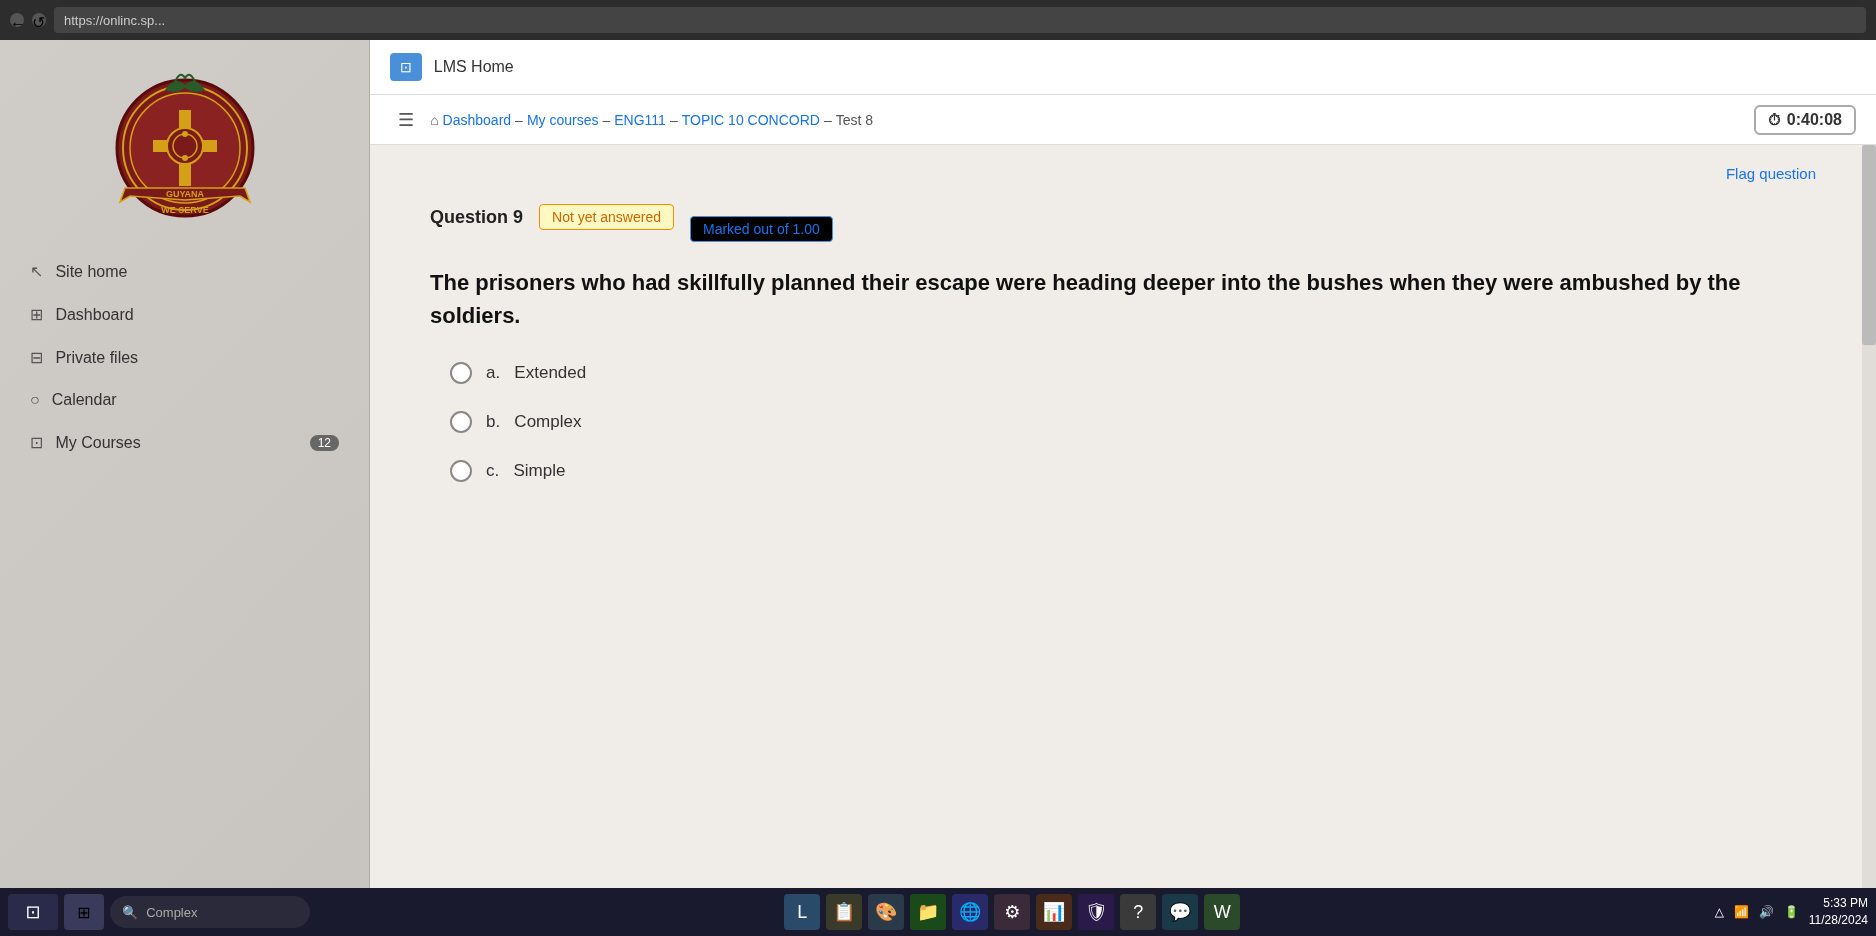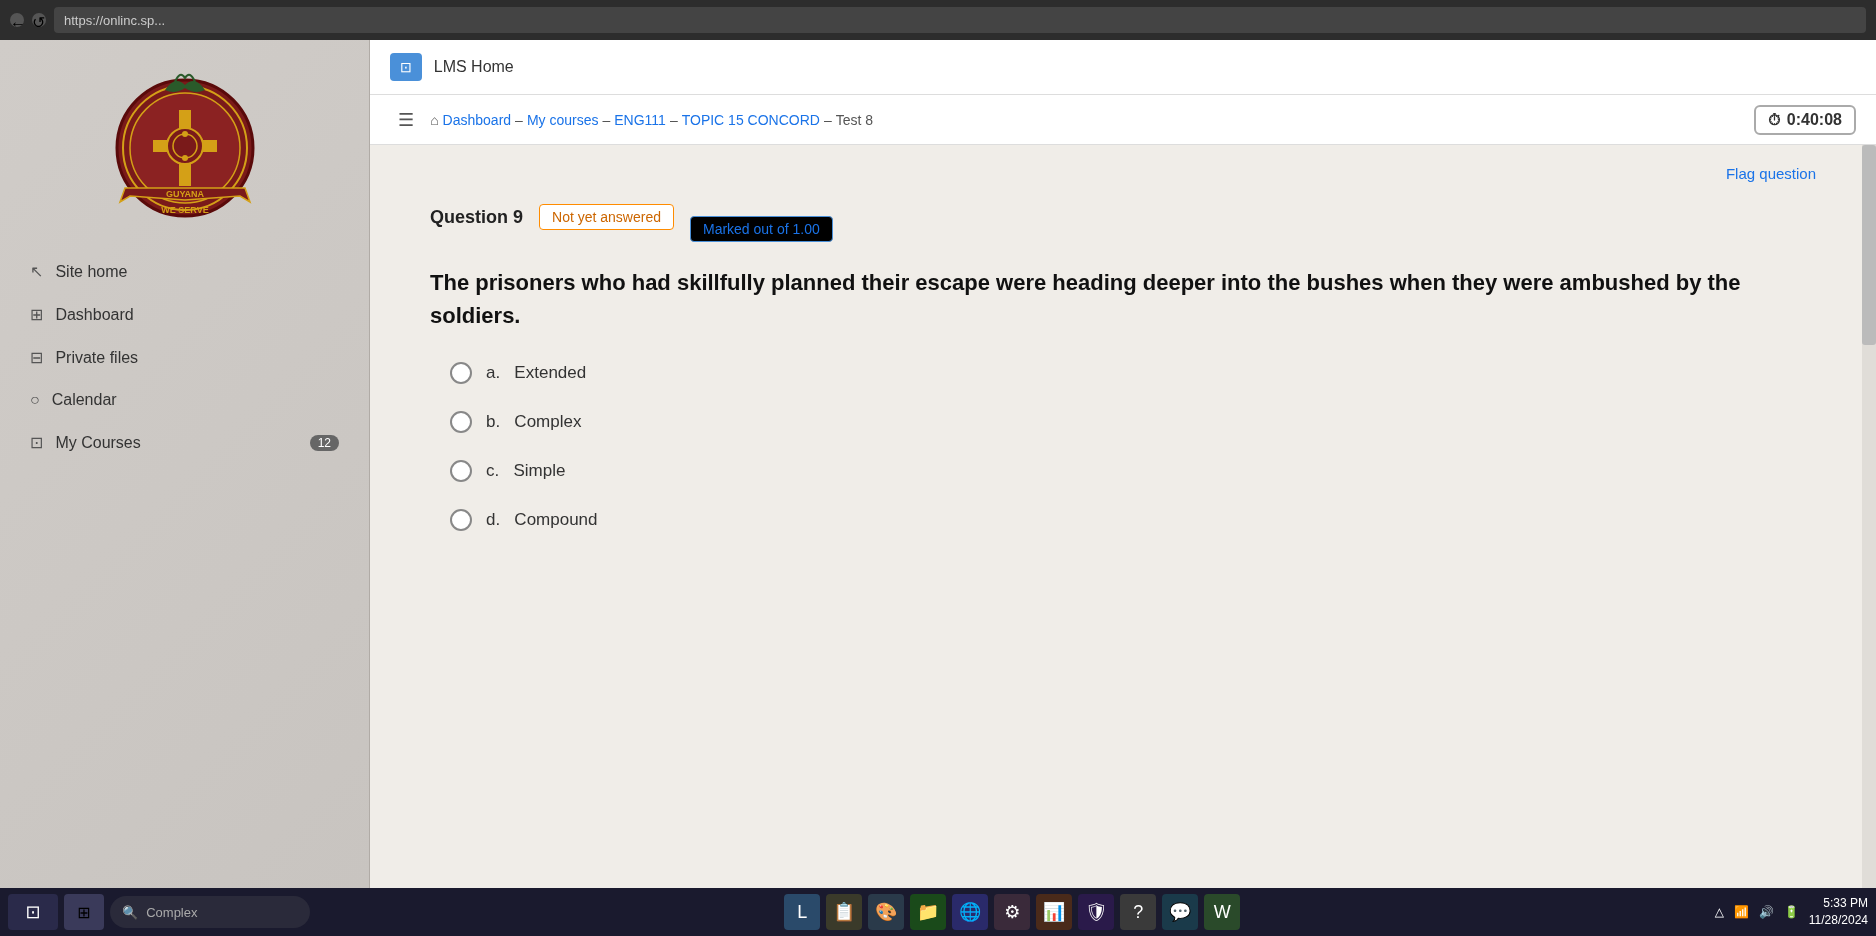--- a/index.html
+++ b/index.html
@@ -210,21 +210,21 @@
       gap: 16px;
       margin-bottom: 24px;
     }
     .question-label {
       font-size: 18px;
       font-weight: bold;
       color: #222;
       text-align: right;
     }
     .status-badge {
-      background: #ffffff;
+      background: #fef9c3;
       border: 1px solid #ff8c00;
       color: #cc6600;
       padding: 4px 12px;
       border-radius: 4px;
       font-size: 14px;
     }
     .marked-badge {
       background: #000000;
       border: 1px solid #4a90d9;
       color: #1a73e8;
@@ -454,21 +454,21 @@
       <div class="breadcrumb-left">
         <span class="hamburger">☰</span>
         <div class="breadcrumb-text">
           <span>⌂</span>
           <a>Dashboard</a>
           <span>–</span>
           <a>My courses</a>
           <span>–</span>
           <a>ENG111</a>
           <span>–</span>
-          <a>TOPIC 15 CONCORD</a>
+          <a>TOPIC 10 CONCORD</a>
           <span>–</span>
           <span>Test 8</span>
         </div>
       </div>
       <div class="timer-box">
         <span class="timer-icon">⏱</span>
         <span>0:40:08</span>
       </div>
     </div>
 
@@ -502,28 +502,20 @@
             &nbsp;
             <span>Complex</span>
           </span>
         </div>
         <div class="option-item">
           <div class="option-radio"></div>
           <span class="option-label">
             <span>c.</span>
             &nbsp;
             <span>Simple</span>
-          </span>
-        </div>
-        <div class="option-item">
-          <div class="option-radio"></div>
-          <span class="option-label">
-            <span>d.</span>
-            &nbsp;
-            <span>Compound</span>
           </span>
         </div>
       </div>
 
       <div class="scrollbar-track">
         <div class="scrollbar-thumb"></div>
       </div>
     </div>
   </div>
 </div>

